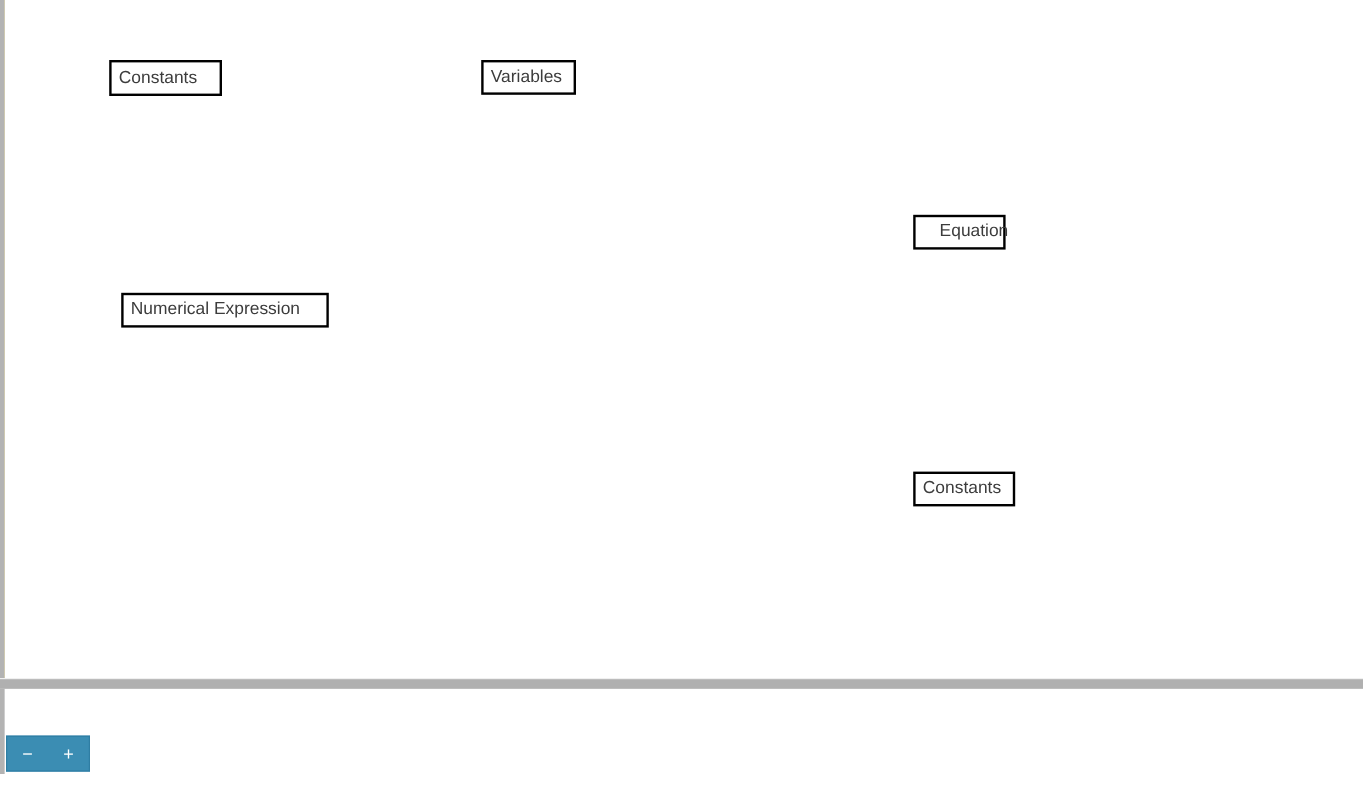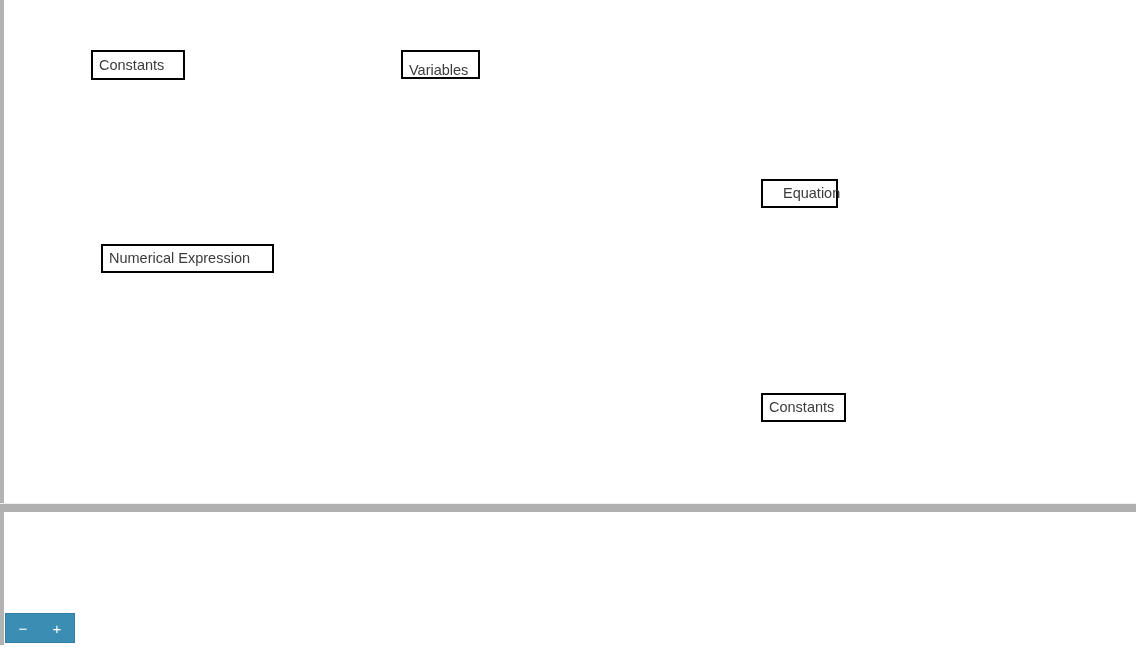--- a/index.html
+++ b/index.html
@@ -9,21 +9,21 @@
     width: 1136px;
     height: 654px;
     overflow: hidden;
     background: #ffffff;
     font-family: "Liberation Sans", sans-serif;
   }
 
   #app {
     position: relative;
     width: 1136px;
-    height: 512px;
+    height: 574px;
     background: #fde047;
     box-sizing: border-box;
   }
 
   
   .left-rail {
     position: absolute;
     left: 0;
     top: 0;
     width: 4px;
@@ -114,21 +114,21 @@
 
 <div id="app">
 
   <div class="left-rail"></div>
 
   <div class="canvas" id="canvas-surface">
 
   <div class="node" style="left: 87px; top: 50px; width: 94px; height: 30px;">
         <span>Constants</span>
       </div>
-      <div class="node" style="left: 397px; top: 50px; width: 79px; height: 29px; align-items: flex-end;">
+      <div class="node" style="left: 397px; top: 50px; width: 79px; height: 29px;">
         <span>Variables</span>
       </div>
       <div class="node" style="left: 757px; top: 179px; width: 77px; height: 29px; padding-left: 20px;">
         <span>Equation</span>
       </div>
       <div class="node" style="left: 63px; top: 244px; width: 173px; height: 29px; margin-left: 34px;">
         <span>Numerical Expression</span>
       </div>
       <div class="node" style="left: 757px; top: 393px; width: 85px; height: 29px;">
         <span>Constants</span>

